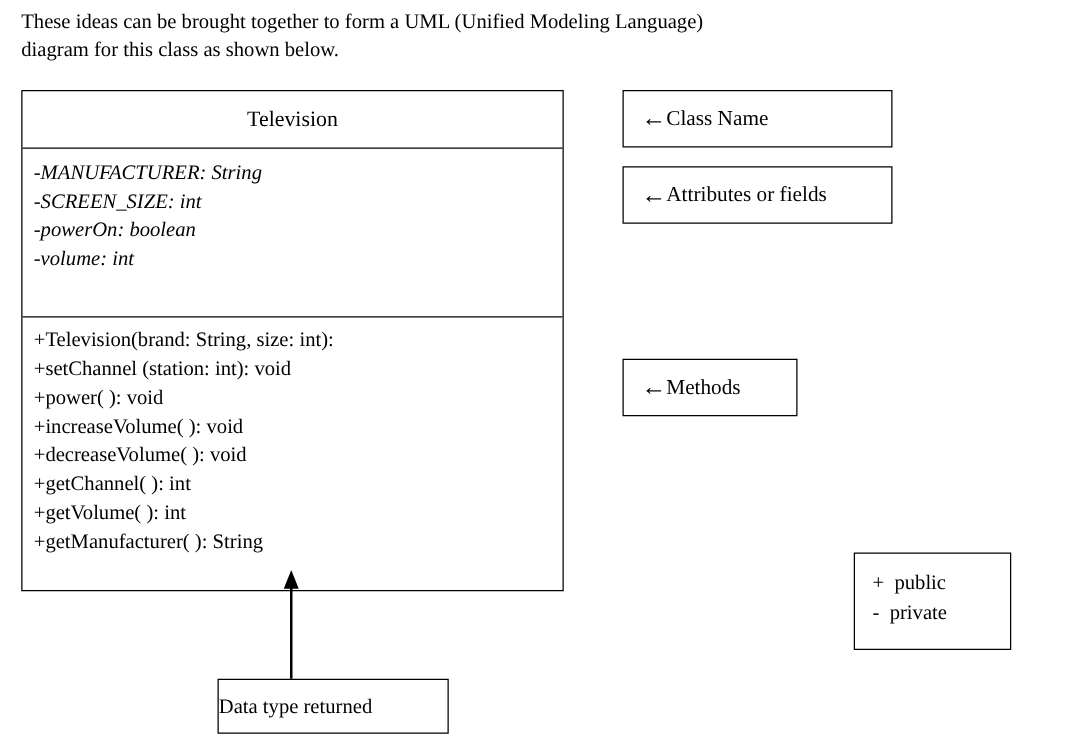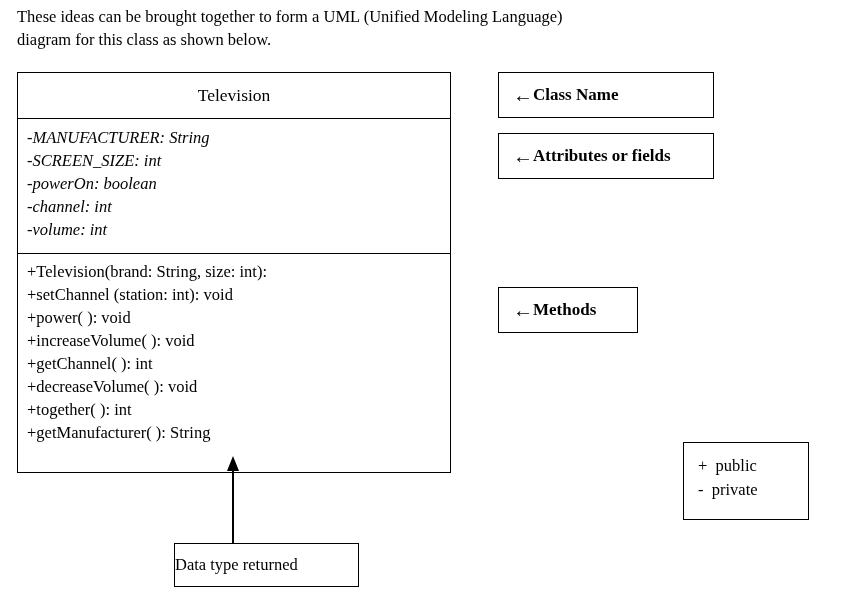--- a/index.html
+++ b/index.html
@@ -71,21 +71,21 @@
   
   .callout {
     position: absolute;
     border: 1.5px solid #000;
     box-sizing: border-box;
     background: #fff;
     display: flex;
     align-items: center;
   }
   .callout .ctext {
-    font-weight: bold;
+    font-weight: normal;
     font-size: 17px;
     white-space: pre;
   }
   .arrow-glyph {
     font-size: 20px;
     font-weight: bold;
     line-height: 1;
     display: inline-block;
     margin-right: 0px;
   }
@@ -146,32 +146,31 @@
 <div id="class-box">
 
   <div id="class-name-compartment">
     <span class="cname">Television</span>
   </div>
 
   <div id="attributes-compartment">
     <div class="member-line">-MANUFACTURER: String</div>
     <div class="member-line">-SCREEN_SIZE: int</div>
     <div class="member-line">-powerOn: boolean</div>
-    <div class="member-line">-channel: int</div>
     <div class="member-line">-volume: int</div>
   </div>
 
   <div id="methods-compartment">
     <div class="member-line">+Television(brand: String, size: int):</div>
     <div class="member-line">+setChannel (station: int): void</div>
     <div class="member-line">+power( ): void</div>
     <div class="member-line">+increaseVolume( ): void</div>
+    <div class="member-line">+decreaseVolume( ): void</div>
     <div class="member-line">+getChannel( ): int</div>
-    <div class="member-line">+decreaseVolume( ): void</div>
-    <div class="member-line">+together( ): int</div>
+    <div class="member-line">+getVolume( ): int</div>
     <div class="member-line">+getManufacturer( ): String</div>
   </div>
 
 </div>
 
 <div class="callout" id="callout-class-name">
   <span class="arrow-glyph">←</span>
   <span class="ctext">Class Name</span>
 </div>
 

